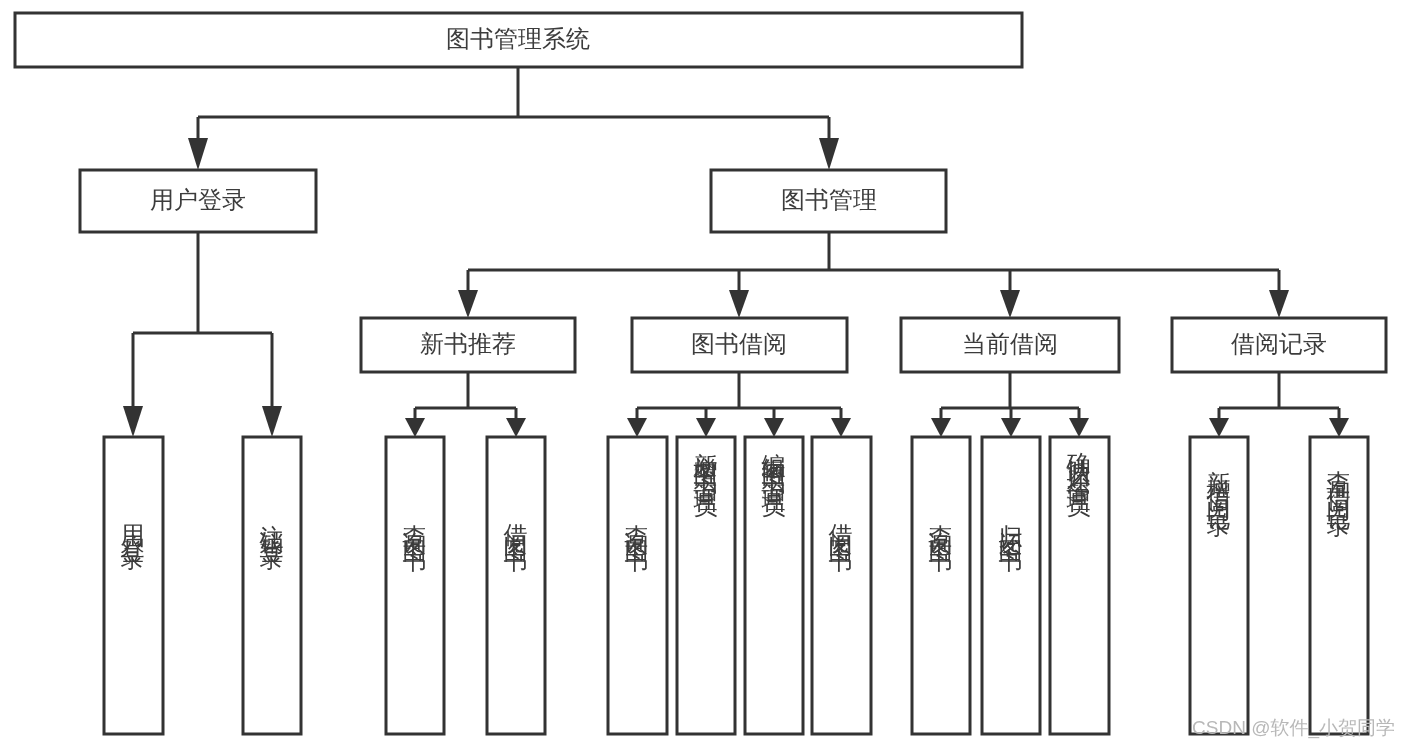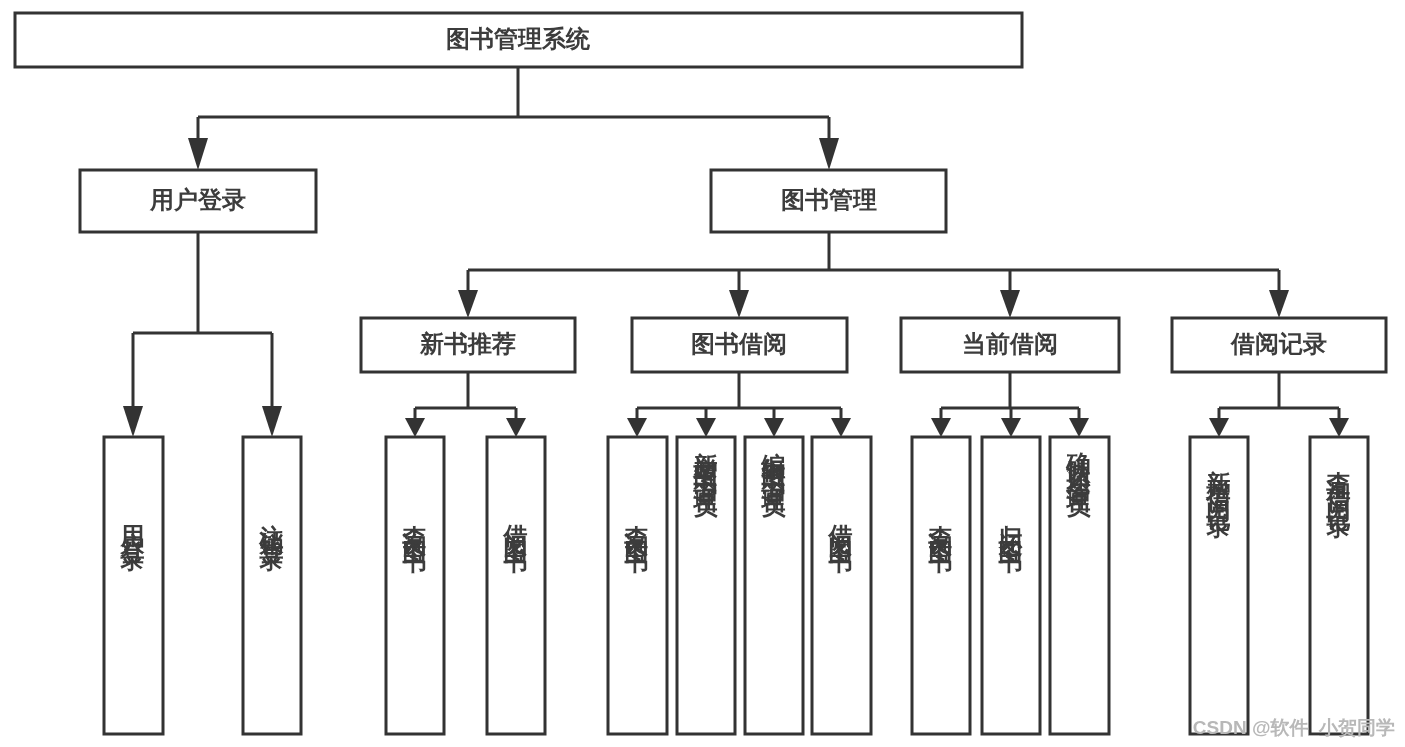--- a/index.html
+++ b/index.html
@@ -12,21 +12,20 @@
     height: 747px;
     font-family: "Liberation Sans", "DejaVu Sans", sans-serif;
     overflow: hidden;
     position: relative;
   }
   #diagram-root {
     position: relative;
     width: 1405px;
     height: 747px;
     background: #ffffff;
-    font-weight: bold;
   }
   svg#tree-svg {
     position: absolute;
     left: 0;
     top: 0;
     width: 1405px;
     height: 747px;
     display: block;
   }
   .node-box {

